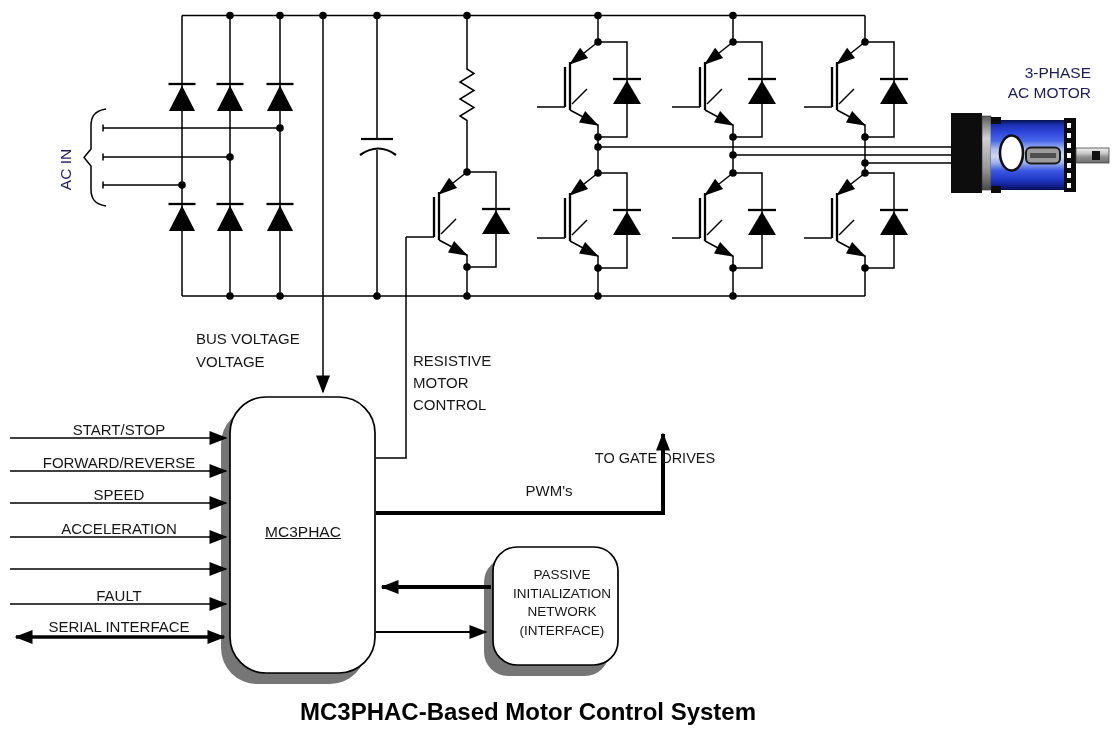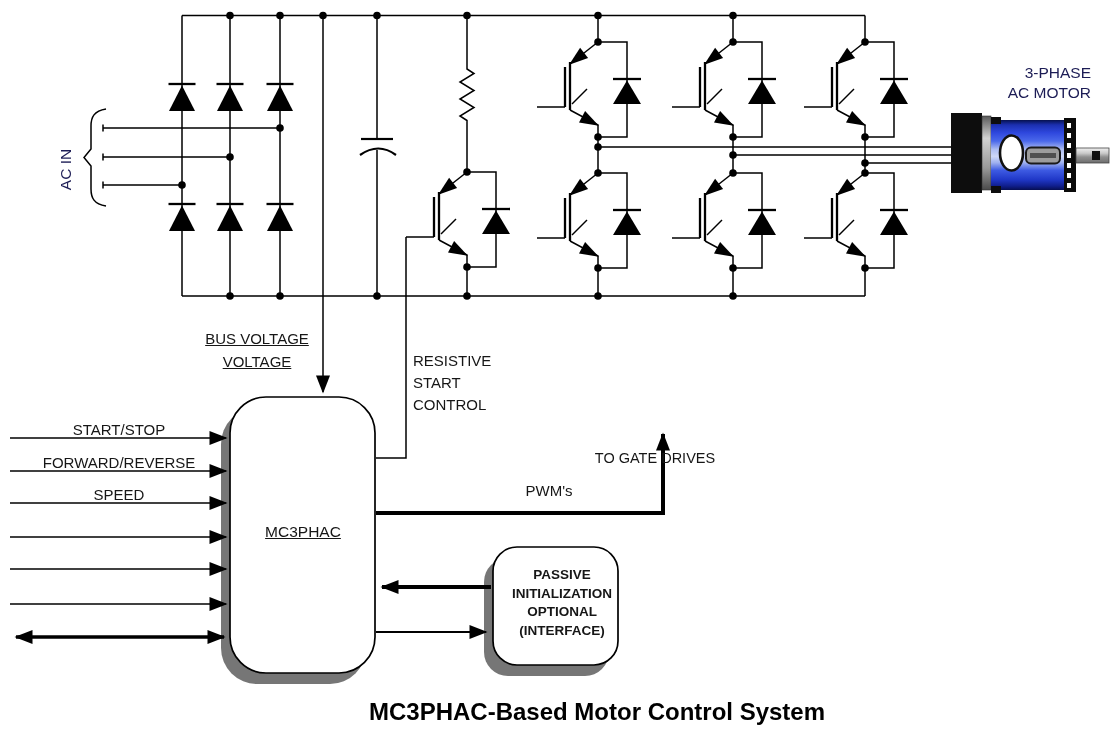--- a/index.html
+++ b/index.html
@@ -8,33 +8,33 @@
   #schem{position:absolute;left:0;top:0;}
   .w  {stroke:#000;stroke-width:1.5;fill:none;}
   .w2 {stroke:#000;stroke-width:2.3;fill:none;}
   .wth{stroke:#000;stroke-width:4;fill:none;}
   .wmd{stroke:#000;stroke-width:2.2;fill:none;}
   .wsr{stroke:#000;stroke-width:3.6;fill:none;}
   .blk{fill:#ffffff;stroke:#000;stroke-width:1.7;}
   .shd{fill:#767676;stroke:none;}
   .lbl{position:absolute;color:#161616;font-size:15px;line-height:17px;white-space:nowrap;}
   .ctr{text-align:center;}
-  .rgt{text-align:center;text-decoration:underline;}
+  .rgt{text-align:left;}
   .navy{color:#1c1c55;}
   #lab-acin{left:23px;top:161px;width:84px;text-align:center;font-size:15.5px;
             transform:rotate(-90deg);transform-origin:center center;}
   #lab-busfb{left:196px;top:327px;width:122px;line-height:23px;}
   #lab-brake{left:413px;top:350px;width:100px;line-height:22px;}
   #lab-gatedrives{left:582px;top:404px;width:146px;font-size:14.5px;margin-top:46px;}
   #lab-pwms{left:520px;top:482px;width:58px;}
   #lab-mc3phac{left:231px;top:523px;width:144px;font-size:15.5px;text-decoration:underline;}
-  #lab-passive{left:494px;top:566px;width:136px;font-size:13.5px;line-height:18.6px;font-weight:bold;}
+  #lab-passive{left:494px;top:566px;width:136px;font-size:13.5px;line-height:18.6px;}
   #lab-motor{left:953px;top:63px;width:138px;line-height:20px;font-size:15.5px;text-align:right;}
   .inlab{left:8px;width:222px;text-align:center;}
-  #title{position:absolute;left:300px;top:698px;width:594px;text-align:center;
+  #title{position:absolute;left:300px;top:698px;width:594px;text-align:left;
          font-size:24px;font-weight:bold;color:#000;}
 </style>
 </head>
 <body>
 
 <div id="stage">
 
 <svg id="schem" width="1117" height="739" viewBox="0 0 1117 739">
   <defs>
     <marker id="arr" markerUnits="userSpaceOnUse" markerWidth="20" markerHeight="16" refX="17" refY="7.5" orient="auto-start-reverse">
@@ -220,40 +220,43 @@
 
 <div class="lbl navy" id="lab-acin">AC IN</div>
 
 <div class="lbl rgt" id="lab-busfb">
   <span>BUS VOLTAGE</span><br>
   <span>VOLTAGE</span>
 </div>
 
 <div class="lbl" id="lab-brake">
   <span>RESISTIVE</span><br>
-  <span>START</span><br>
+  <span>MOTOR</span><br>
   <span>CONTROL</span>
 </div>
 
 <div class="lbl ctr" id="lab-gatedrives">TO GATE DRIVES</div>
 
 <div class="lbl ctr" id="lab-pwms">PWM's</div>
 
 <div class="lbl ctr" id="lab-mc3phac">MC3PHAC</div>
 
 <div class="lbl ctr" id="lab-passive">
   <span>PASSIVE</span><br>
   <span>INITIALIZATION</span><br>
-  <span>OPTIONAL</span><br>
+  <span>NETWORK</span><br>
   <span>(INTERFACE)</span>
 </div>
 
 <div class="lbl ctr inlab" style="top:421px">START/STOP</div>
 <div class="lbl ctr inlab" style="top:486px">SPEED</div>
 <div class="lbl ctr inlab" style="top:454px">FORWARD/REVERSE</div>
+<div class="lbl ctr inlab" style="top:520px">ACCELERATION</div>
+<div class="lbl ctr inlab" style="top:587px">FAULT</div>
+<div class="lbl ctr inlab" style="top:618px">SERIAL INTERFACE</div>
 
 <div class="lbl ctr navy" id="lab-motor">
   <span>3-PHASE</span><br>
   <span>AC MOTOR</span>
 </div>
 
 <div id="title">MC3PHAC-Based Motor Control System</div>
 
 </div>
 

